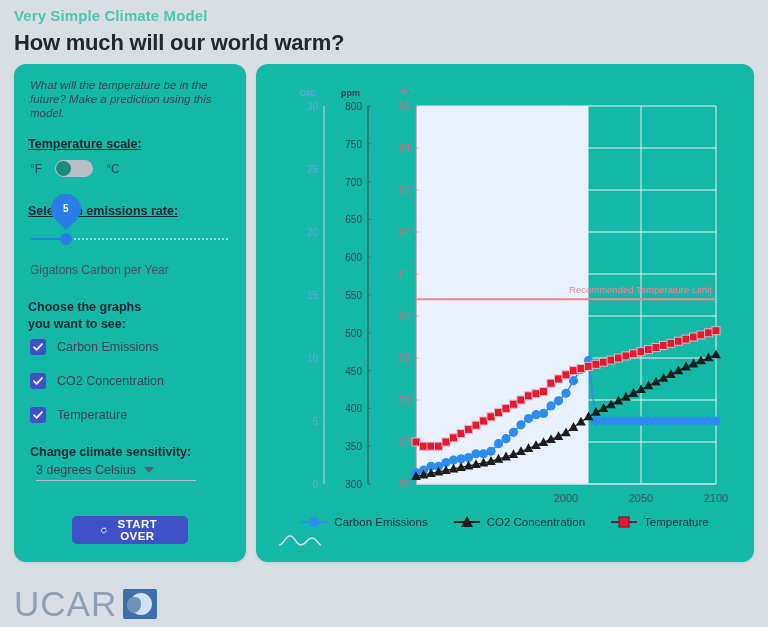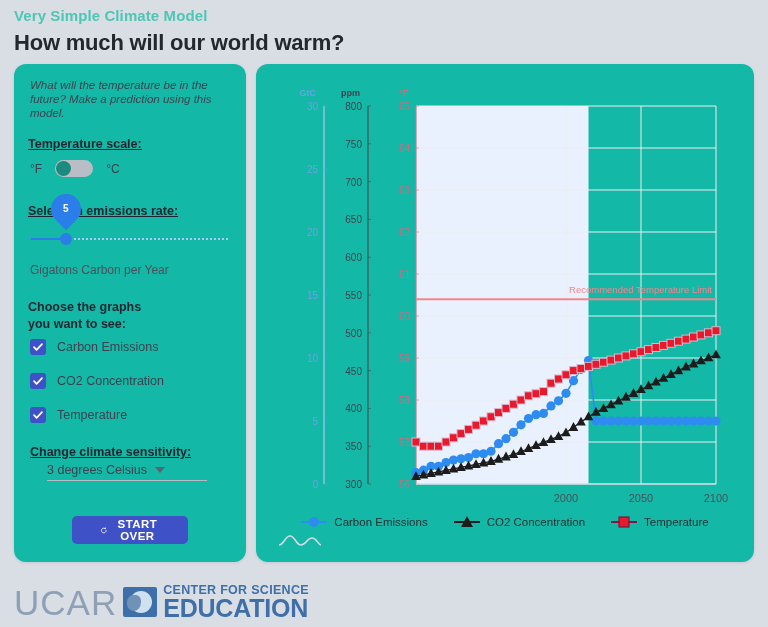--- a/index.html
+++ b/index.html
@@ -78,23 +78,23 @@
   .choose-label{font-size:12.5px;font-weight:700;color:#1f2530;line-height:17px;margin-bottom:6px;}
   .check-row{display:flex;align-items:center;gap:11px;margin:0 0 18px 2px;cursor:pointer;}
   .check-row:last-of-type{margin-bottom:0;}
   .cbox{
     width:16px;height:16px;border-radius:3px;background:#3f51c7;flex:0 0 auto;
     position:relative;
   }
   .cbox svg{position:absolute;top:2px;left:2px;}
   .check-text{font-size:12.5px;color:#3b4250;}
 
-  .sens-label{font-size:12.5px;font-weight:700;color:#1f2530;margin:22px 0 4px 2px;text-decoration:underline;}
+  .sens-label{font-size:12.5px;font-weight:700;color:#1f2530;margin:22px 0 4px 2px;}
   .select{
-    margin-left:19px;width:160px;border-bottom:1px solid #b6bbc4;padding-bottom:3px;
+    margin-left:8px;width:160px;border-bottom:1px solid #b6bbc4;padding-bottom:3px;
     display:flex;align-items:center;justify-content:flex-start;gap:8px;cursor:pointer;
   }
   .select-val{font-size:12.5px;color:#3b4250;}
   .caret{width:0;height:0;border-left:5px solid transparent;border-right:5px solid transparent;border-top:6px solid #5a6170;}
 
   .startover{
     position:absolute;left:50%;transform:translateX(-50%);bottom:18px;
     background:#3f51c7;color:#fff;border:none;border-radius:5px;
     height:28px;padding:0 28px;display:flex;align-items:center;gap:7px;cursor:pointer;
     font-size:11.5px;font-weight:700;letter-spacing:.4px;font-family:"Liberation Sans",sans-serif;
@@ -451,19 +451,15 @@
     </div>
 
   </div>
 
   <div class="footer">
     <span class="ucar-word">UCAR</span>
     <span class="globe">
       <span class="g1"></span>
         <span class="g2"></span>
     </span>
-    <span class="cse">
-      <span class="cse-top">CENTER FOR SCIENCE</span>
-      <span class="cse-bot">EDUCATION</span>
-    </span>
   </div>
 
 </div>
 
 </body></html>

